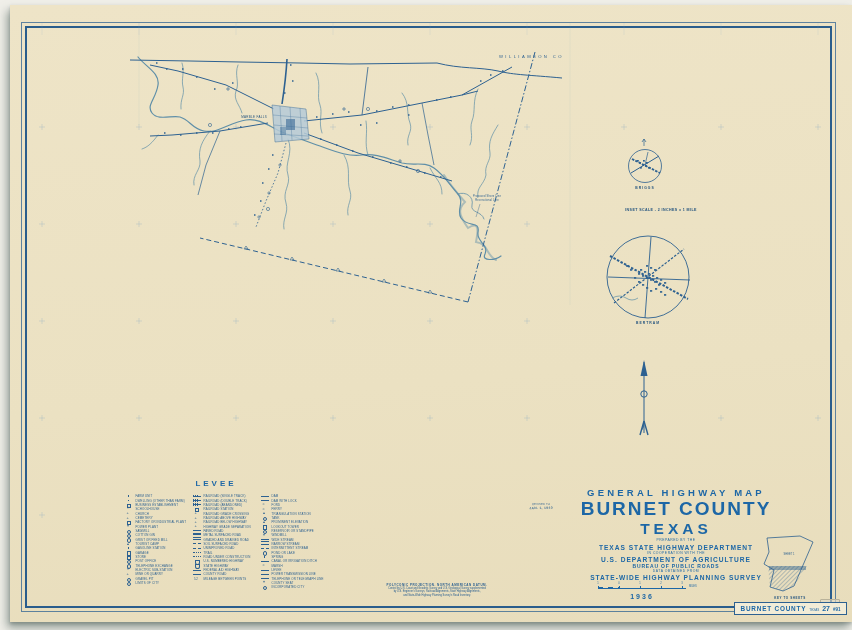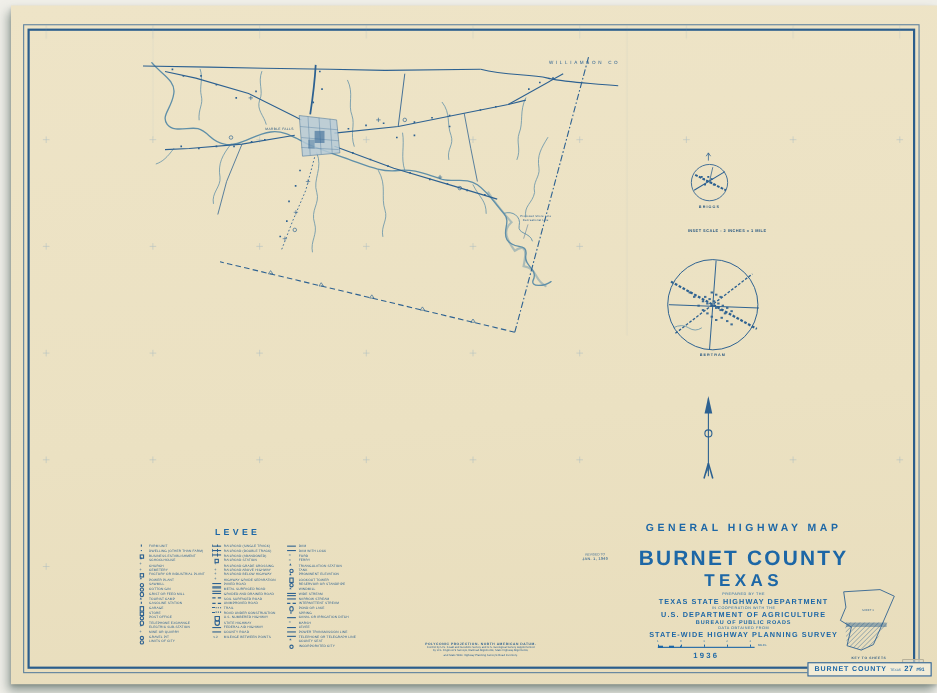--- a/index.html
+++ b/index.html
@@ -283,21 +283,21 @@
   <div class="lbl m-inset ctr" style="left:635px;top:182px;">BRIGGS</div>
   <div class="lbl m-inset-note ctr" style="left:651px;top:204px;">INSET SCALE - 2 INCHES = 1 MILE</div>
   <div class="lbl m-inset ctr" style="left:638px;top:317px;">BERTRAM</div>
 
   <div class="lbl rev" style="left:508px;top:497px;width:46px;">
     <div>REVISED TO</div>
     <b>JAN. 1, 1940</b>
   </div>
 
   <div>
-    <div class="lbl t-ghm ctr" style="left:666px;top:471px;">GENERAL HIGHWAY MAP</div>
+    <div class="lbl t-ghm ctr" style="left:666px;top:483px;">GENERAL HIGHWAY MAP</div>
     <div class="lbl t-county ctr" style="left:666px;top:494px;">BURNET COUNTY</div>
     <div class="lbl t-state ctr" style="left:666px;top:515px;">TEXAS</div>
     <div class="lbl t-tiny ctr" style="left:666px;top:534px;">PREPARED BY THE</div>
     <div class="lbl t-med ctr" style="left:666px;top:539px;">TEXAS STATE HIGHWAY DEPARTMENT</div>
     <div class="lbl t-tiny ctr" style="left:666px;top:547px;">IN COOPERATION WITH THE</div>
     <div class="lbl t-med ctr" style="left:666px;top:551px;">U.S. DEPARTMENT OF AGRICULTURE</div>
     <div class="lbl t-sm ctr" style="left:666px;top:559px;">BUREAU OF PUBLIC ROADS</div>
     <div class="lbl t-tiny ctr" style="left:666px;top:565px;">DATA OBTAINED FROM</div>
     <div class="lbl t-med ctr" style="left:666px;top:569px;">STATE-WIDE HIGHWAY PLANNING SURVEY</div>
     <div class="scalebar">

